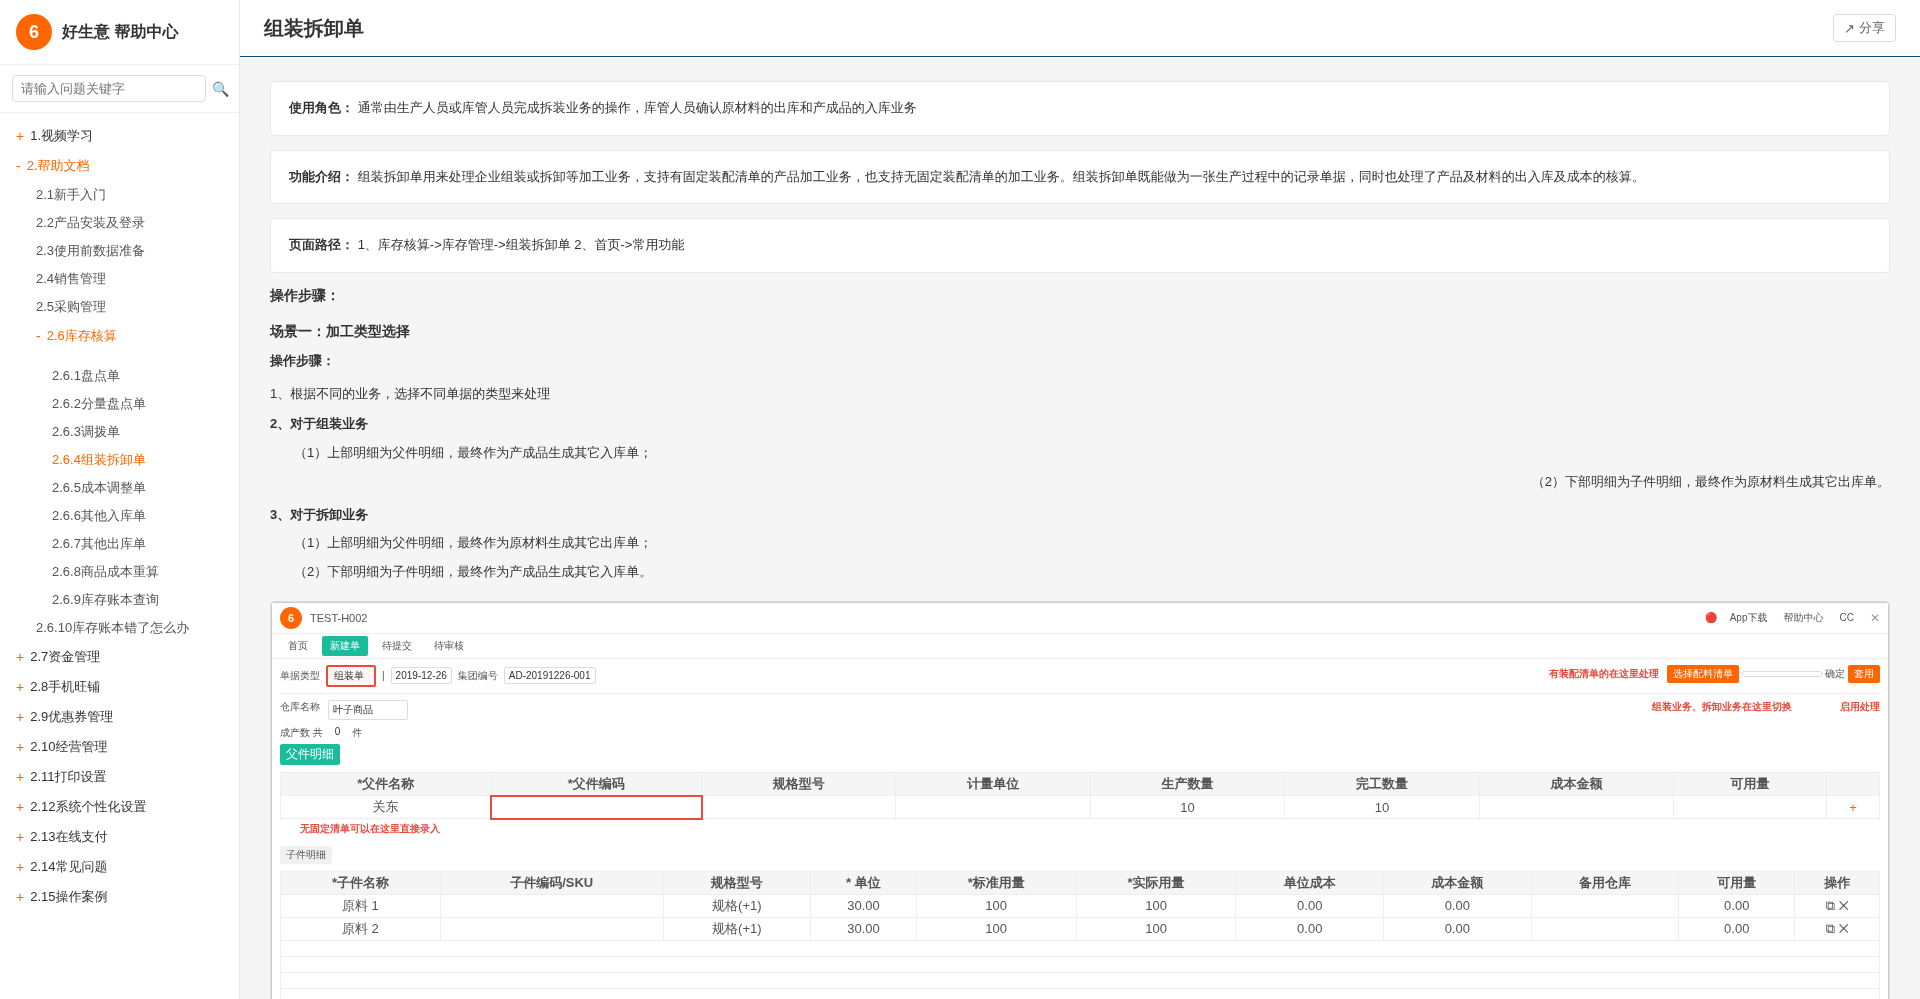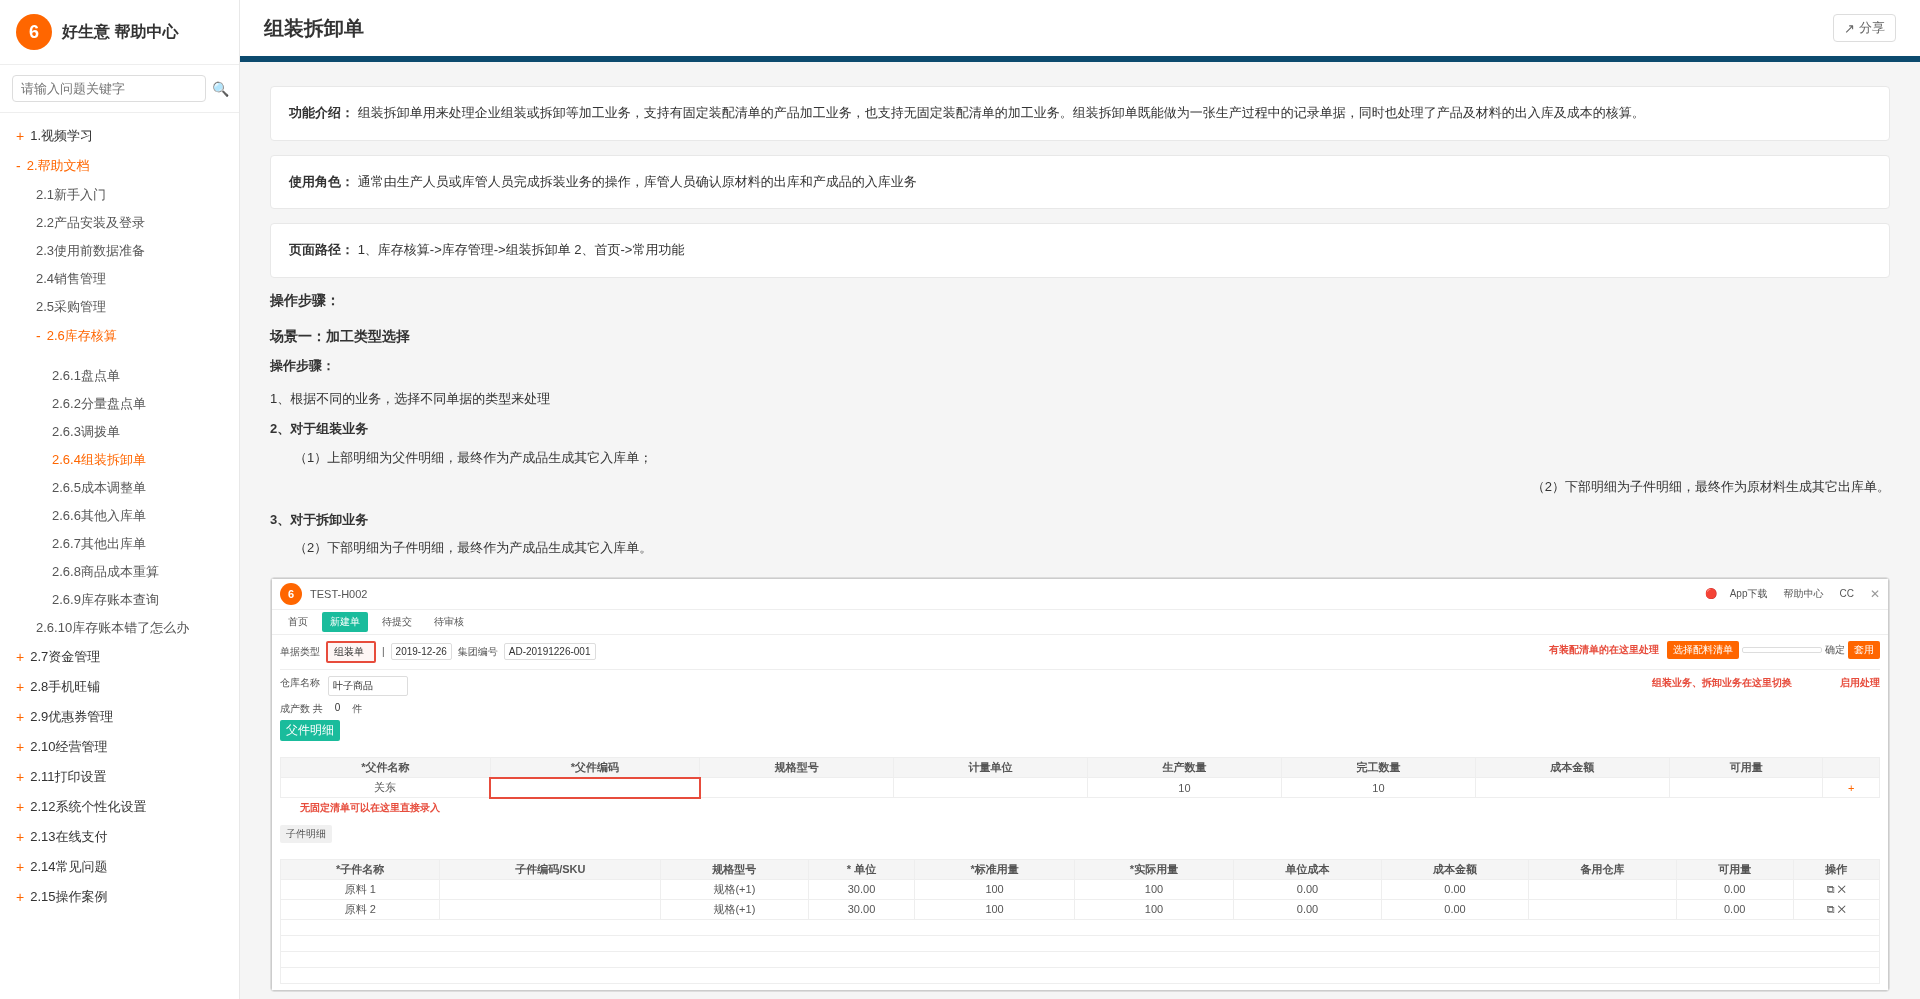--- a/index.html
+++ b/index.html
@@ -60,21 +60,21 @@
     
     #main {
       flex: 1;
       display: flex;
       flex-direction: column;
       overflow: hidden;
     }
     #header {
       background: #fff;
       padding: 14px 24px;
-      border-bottom: 6px solid #0c4a6e;
+      border-bottom: 1px solid #0c4a6e;
       display: flex; align-items: center; justify-content: space-between;
     }
     .page-title { font-size: 20px; font-weight: bold; color: #333; }
     .share-btn {
       display: flex; align-items: center; gap: 4px;
       color: #666; font-size: 13px; cursor: pointer;
       border: 1px solid #ddd; padding: 4px 10px; border-radius: 4px;
       background: #fff;
     }
     #content {
@@ -159,21 +159,21 @@
     .app-form-label { color: #555; white-space: nowrap; }
     .app-form-input {
       border: 1px solid #ddd; padding: 2px 4px; border-radius: 2px; font-size: 10px;
       color: #333; min-width: 60px;
     }
     .app-orange-btn {
       background: #f60; color: #fff; padding: 2px 6px; border-radius: 2px;
       font-size: 10px; border: none; cursor: pointer;
     }
     .app-table {
-      width: 100%; border-collapse: collapse; font-size: 11px; margin-top: 13px; border-radius: 9px;
+      width: 100%; border-collapse: collapse; font-size: 13px; margin-top: 4px; border-radius: 9px;
     }
     .app-table th, .app-table td {
       border: 1px solid #eee; padding: 2px 4px; text-align: center; color: #555;
     }
     .app-table th { background: #f5f5f5; }
     .red-highlight {
       border: 2px solid #e74c3c;
       background: rgba(231, 76, 60, 0.05);
     }
 
@@ -272,45 +272,46 @@
     <h1 class="page-title">组装拆卸单</h1>
     <button class="share-btn">
       <span>↗</span>
       <span>分享</span>
     </button>
   </div>
 
   <div id="content">
 
     <div class="info-box">
+      <span class="content-text" style="font-weight:bold;">使用角色：</span>
+      <span class="content-text">通常由生产人员或库管人员完成拆装业务的操作，库管人员确认原材料的出库和产成品的入库业务</span>
+    </div>
+
+    <div class="info-box">
       <span class="content-text" style="font-weight:bold;">功能介绍：</span>
       <span class="content-text">组装拆卸单用来处理企业组装或拆卸等加工业务，支持有固定装配清单的产品加工业务，也支持无固定装配清单的加工业务。组装拆卸单既能做为一张生产过程中的记录单据，同时也处理了产品及材料的出入库及成本的核算。</span>
-    </div>
-
-    <div class="info-box">
-      <span class="content-text" style="font-weight:bold;">使用角色：</span>
-      <span class="content-text">通常由生产人员或库管人员完成拆装业务的操作，库管人员确认原材料的出库和产成品的入库业务</span>
     </div>
 
     <div class="info-box">
       <span class="content-text" style="font-weight:bold;">页面路径：</span>
       <span class="content-text">1、库存核算-&gt;库存管理-&gt;组装拆卸单 2、首页-&gt;常用功能</span>
     </div>
 
     <div style="padding: 0 0 8px 0;">
       <p class="section-title">操作步骤：</p>
     </div>
 
     <p style="font-weight:bold; margin-bottom:8px; font-size:14px;">场景一：加工类型选择</p>
     <p class="content-text" style="font-weight:bold; margin-bottom:8px;">操作步骤：</p>
     <p class="content-text" style="margin-bottom:6px;">1、根据不同的业务，选择不同单据的类型来处理</p>
     <p class="content-text" style="font-weight:bold; margin-bottom:4px;">2、对于组装业务</p>
     <p class="content-text" style="margin-left:24px; margin-bottom:4px;">（1）上部明细为父件明细，最终作为产成品生成其它入库单；</p>
     <p class="content-text" style="margin-left:24px; margin-bottom:8px;text-align:right;">（2）下部明细为子件明细，最终作为原材料生成其它出库单。</p>
     <p class="content-text" style="font-weight:bold; margin-bottom:4px;">3、对于拆卸业务</p>
+    <p class="content-text" style="margin-left:24px; margin-bottom:4px;">（1）上部明细为父件明细，最终作为原材料生成其它出库单；</p>
     <p class="content-text" style="margin-left:24px; margin-bottom:12px;">（2）下部明细为子件明细，最终作为产成品生成其它入库单。</p>
 
     <div class="screenshot-container">
       <div class="mock-screenshot">
         <div class="app-window" style="border: 1px solid #ccc;">
 
           <div class="app-topbar">
             <div class="logo-small">6</div>
             <span>TEST-H002</span>
             <div style="flex:1;"></div>

